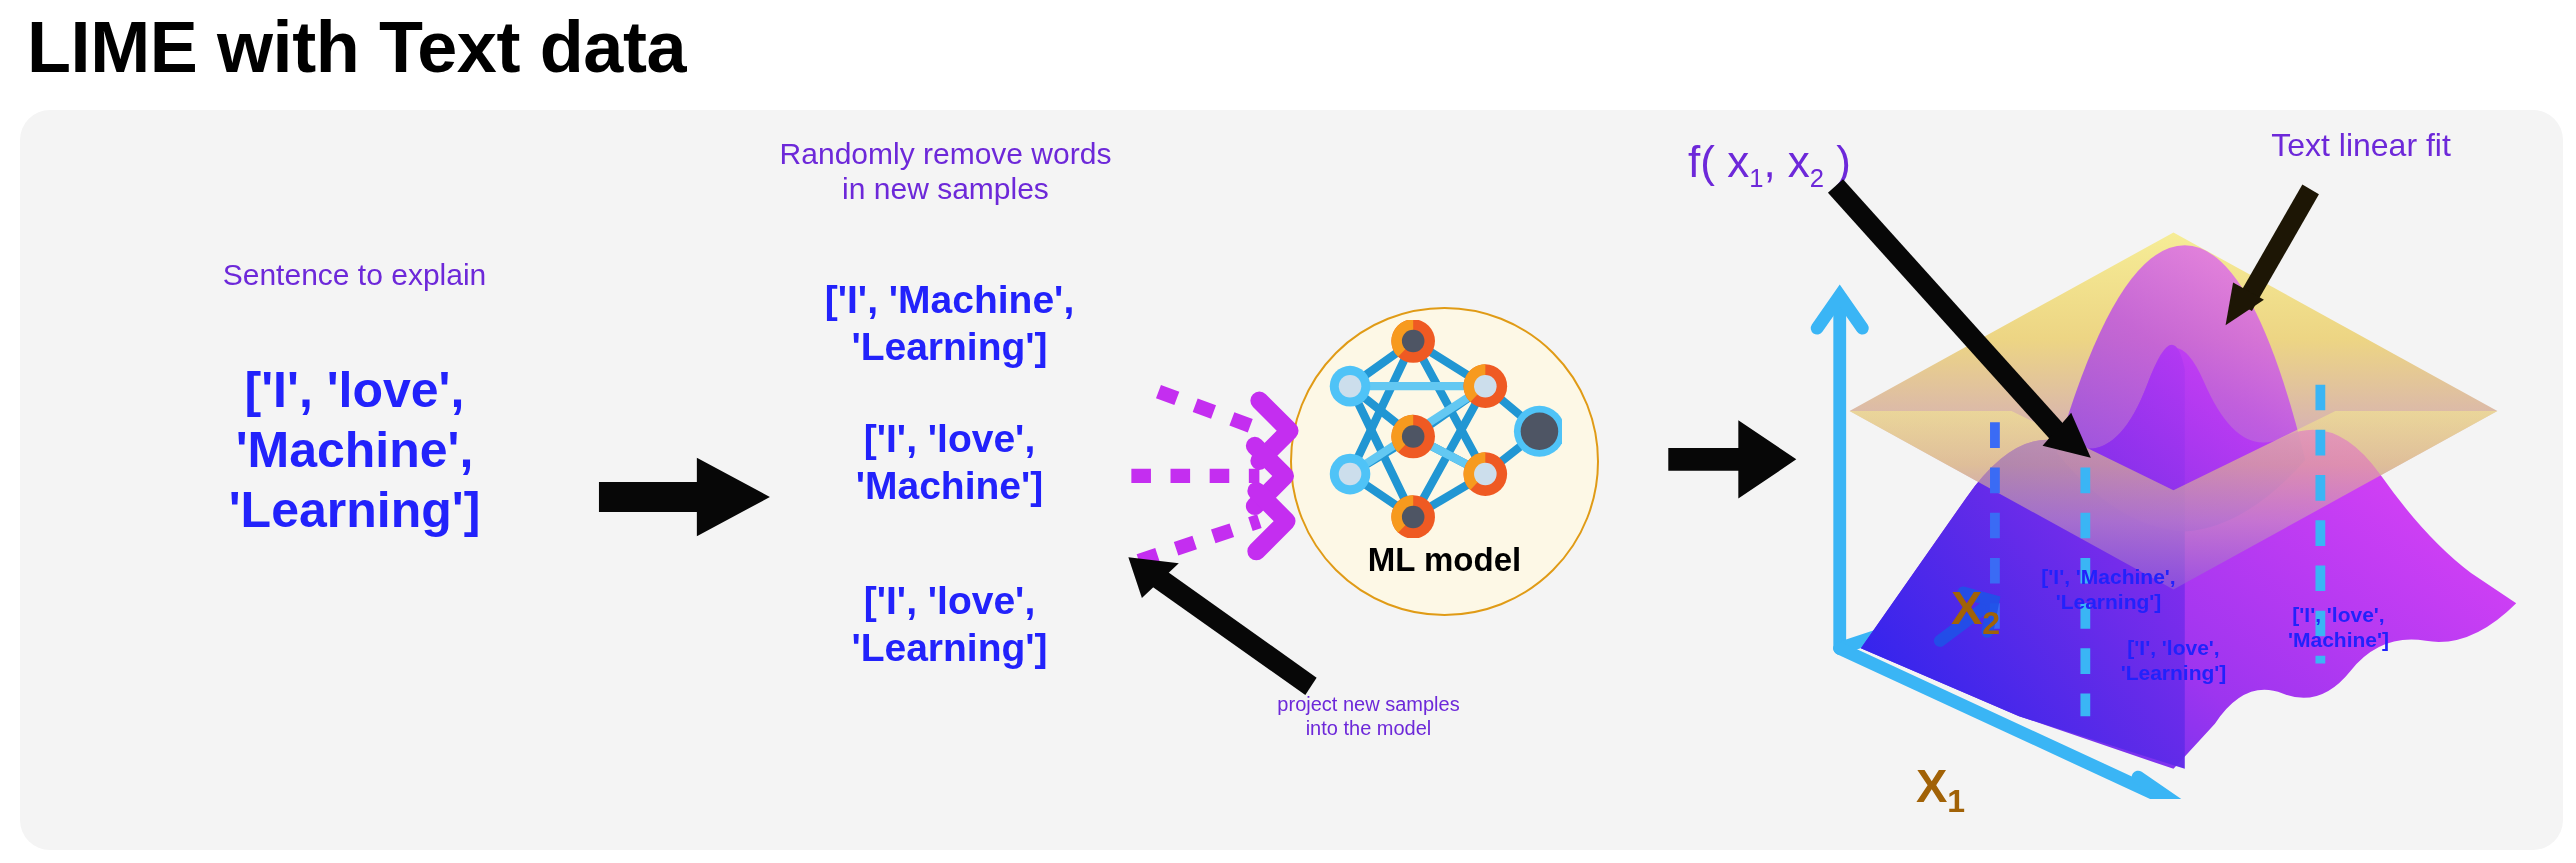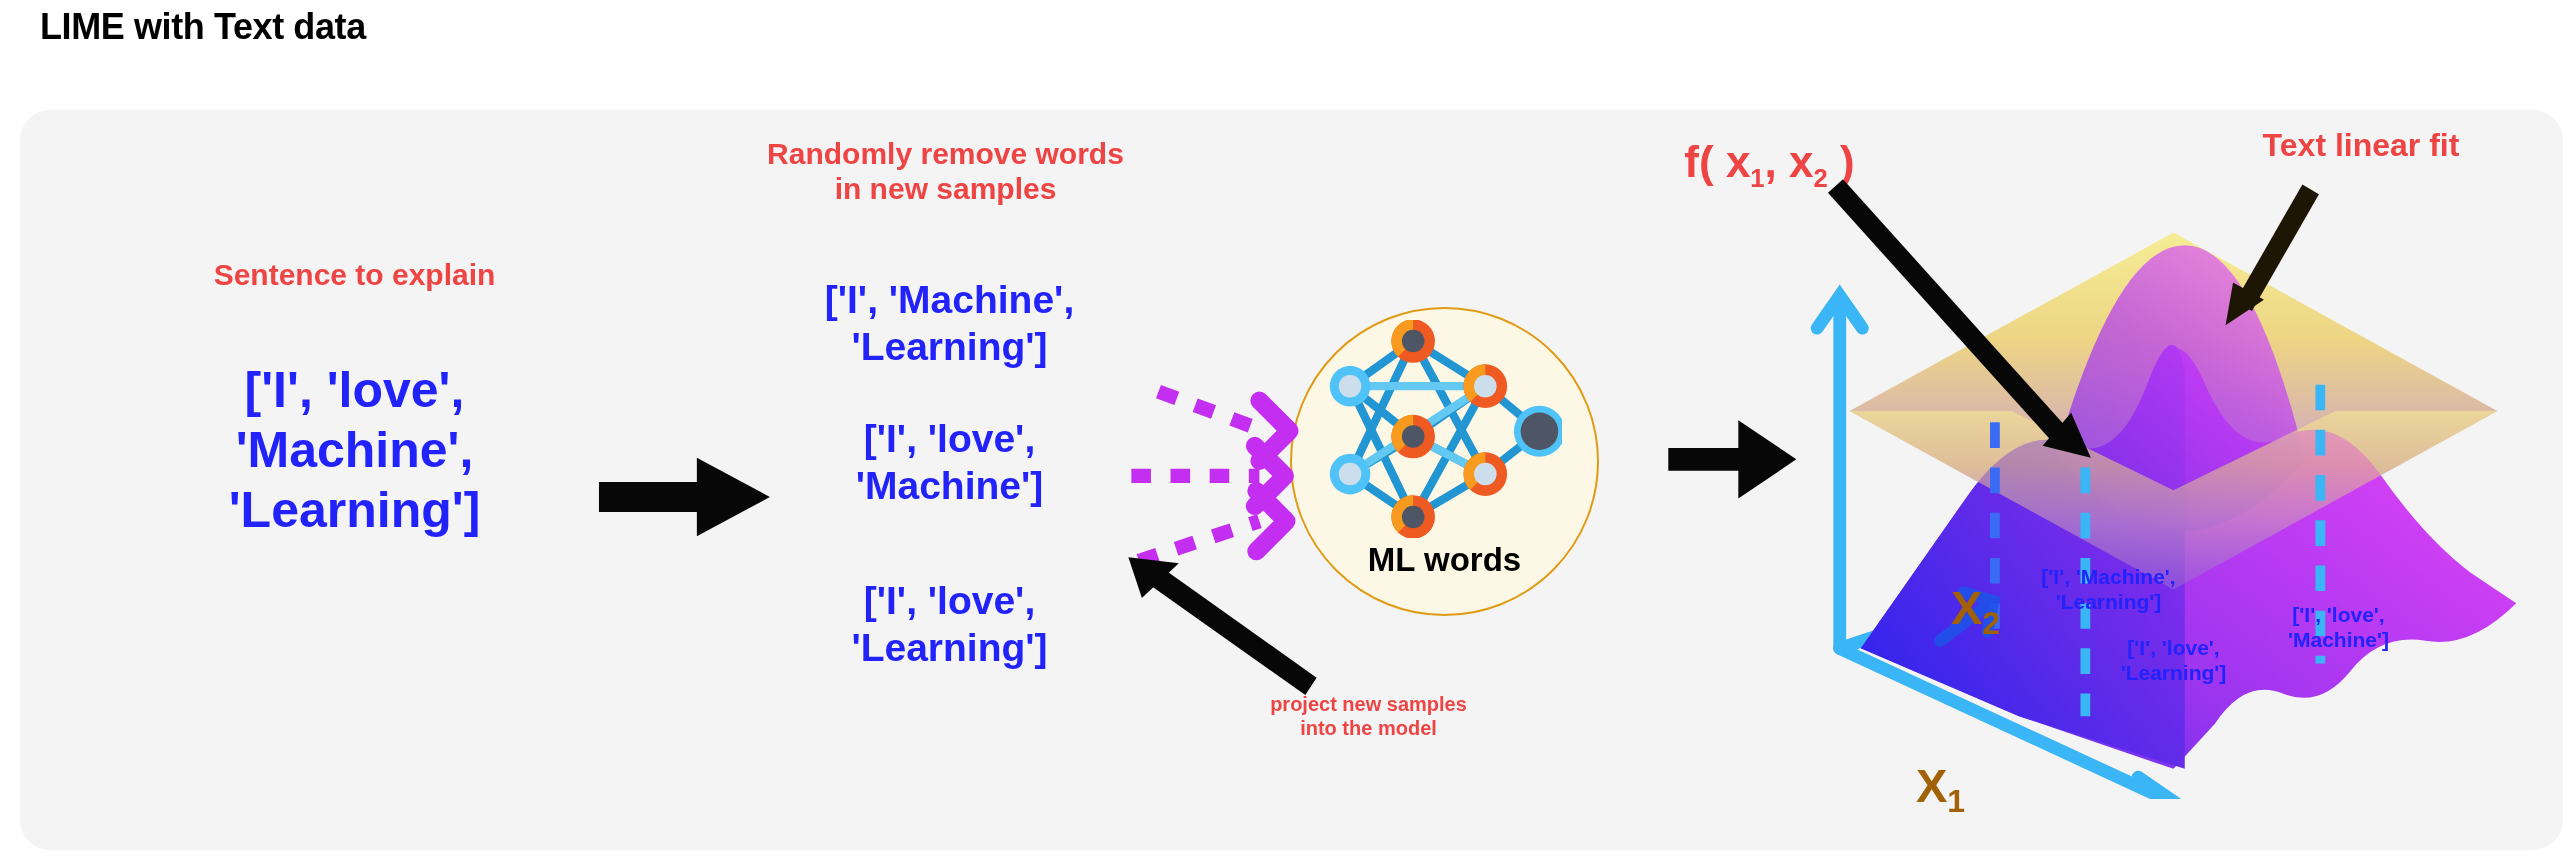--- a/index.html
+++ b/index.html
@@ -15,41 +15,41 @@
     overflow: hidden;
   }
   #root {
     position: absolute;
     left: 0; top: 0;
     width: 2576px;
     height: 863px;
   }
   #page-title {
     position: absolute;
-    left: 40px;
+    left: 27px;
     top: 6px;
-    font-size: 36px;
+    font-size: 72px;
     font-weight: bold;
     color: #000000;
     letter-spacing: -0.4px;
     white-space: nowrap;
   }
   #panel {
     position: absolute;
     left: 20.3px;
     top: 110px;
     width: 2543px;
     height: 740px;
     background: #f4f4f4;
     border-radius: 30px;
   }
   .static-text {
     position: absolute;
-    color: #ef4444;
-    font-weight: bold;
+    color: #6d28d9;
+    font-weight: normal;
     text-align: center;
     line-height: 1.18;
   }
   .sample-text {
     position: absolute;
     color: #2222fb;
     font-weight: bold;
     text-align: center;
     line-height: 1.2;
     white-space: pre-line;
@@ -224,21 +224,21 @@
       <circle cx="208" cy="88" r="29" fill="#ef5a23"></circle>
       <path d="M208 59 A29 29 0 0 0 188 109 L208 88 Z" fill="#f79a1e"></path>
       <circle cx="208" cy="88" r="15" fill="#ccdeec"></circle>
       <circle cx="208" cy="205" r="29" fill="#ef5a23"></circle>
       <path d="M208 176 A29 29 0 0 0 188 226 L208 205 Z" fill="#f79a1e"></path>
       <circle cx="208" cy="205" r="15" fill="#ccdeec"></circle>
       <circle cx="280" cy="148" r="34" fill="#4fc3f7"></circle>
       <circle cx="280" cy="148" r="25" fill="#4e5564"></circle>
     </g>
   </svg>
-  <div id="ml-label">ML words</div>
+  <div id="ml-label">ML model</div>
 
   <svg id="scene-svg" viewBox="0 0 1030 900">
     <defs>
       <linearGradient id="gradPlane" x1="0.5" y1="0" x2="0.5" y2="1">
         <stop offset="0%" stop-color="#f6ec8e"></stop>
         <stop offset="30%" stop-color="#ecd27a"></stop>
         <stop offset="62%" stop-color="#cfa4b8"></stop>
         <stop offset="100%" stop-color="#9566d4"></stop>
       </linearGradient>
       <linearGradient id="gradSurfLeft" x1="0" y1="1" x2="1" y2="0">

